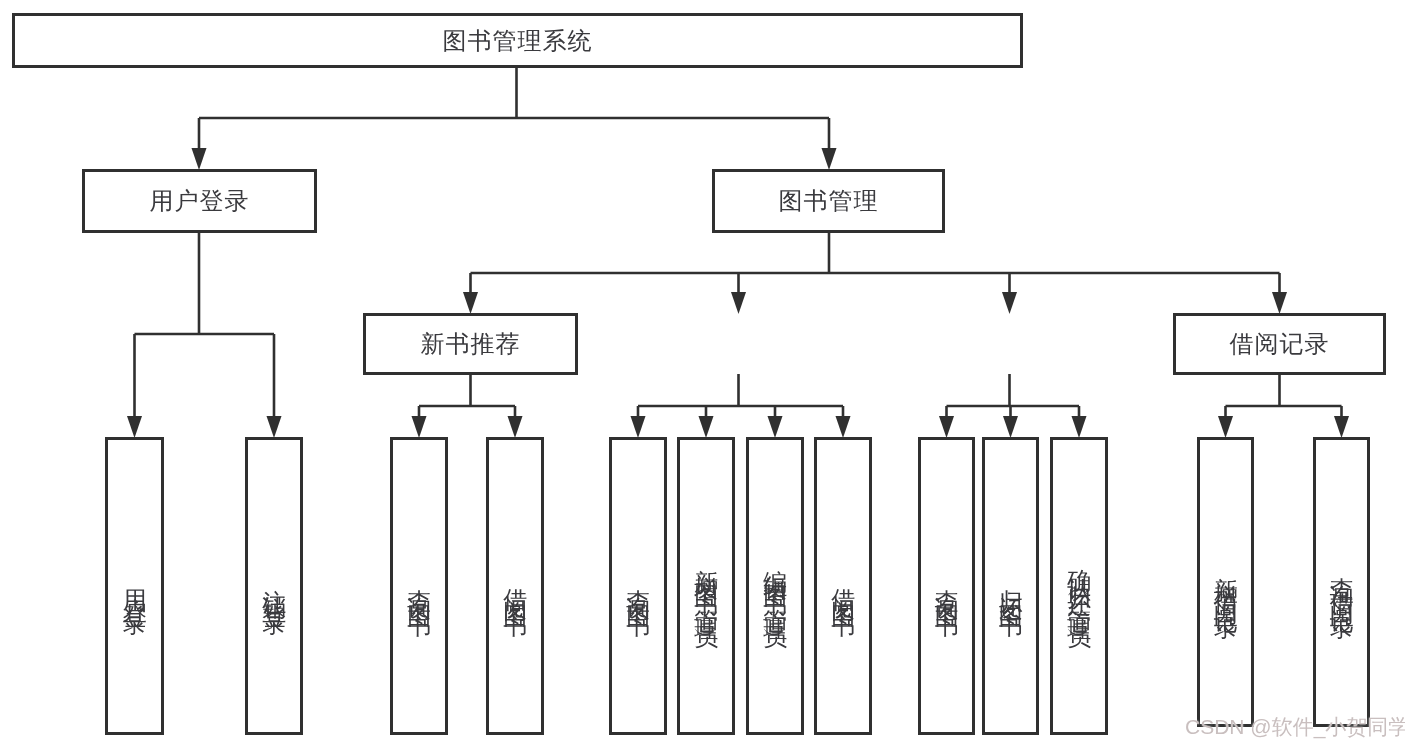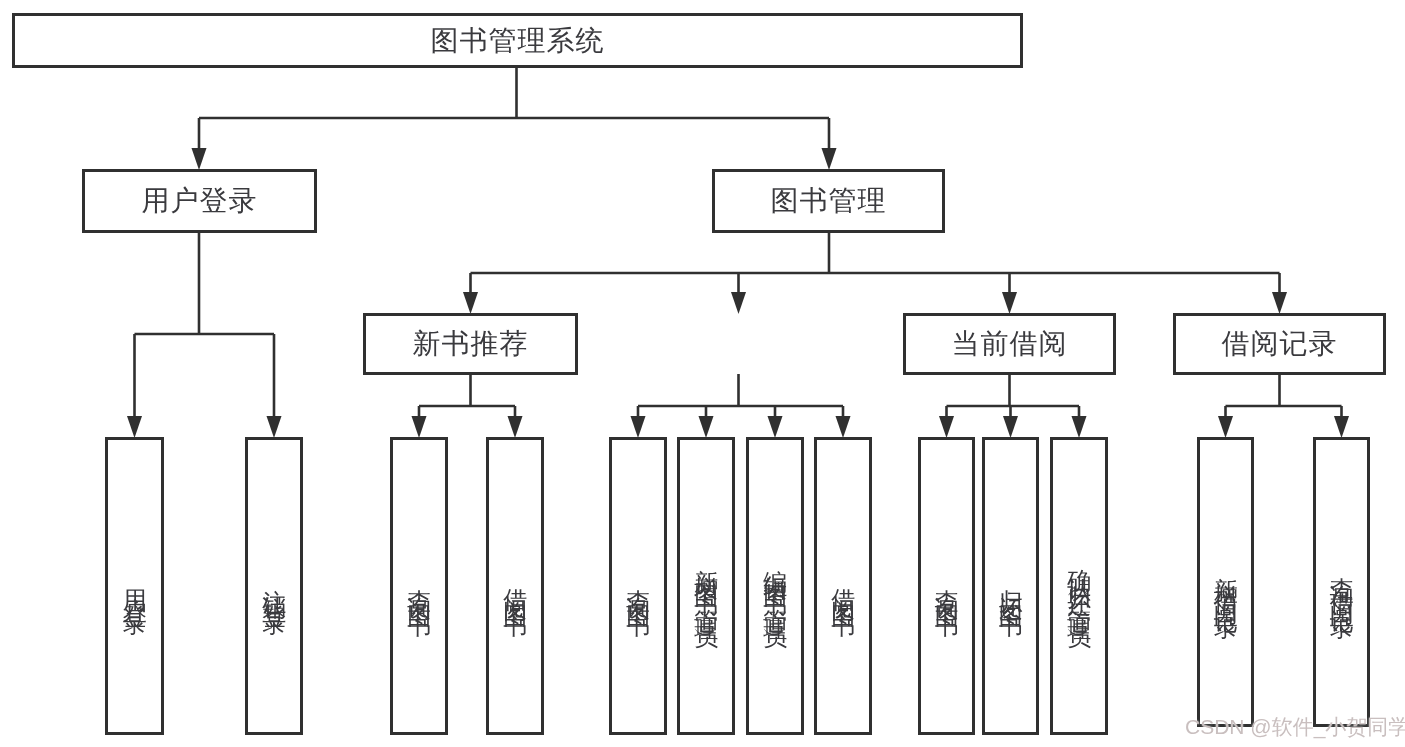--- a/index.html
+++ b/index.html
@@ -5,21 +5,21 @@
   html,body{margin:0;padding:0;background:#ffffff;}
   .stage{
     position:relative;width:1405px;height:747px;background:#ffffff;
     font-family:"Liberation Sans",sans-serif;overflow:hidden;
   }
   .box{
     position:absolute;box-sizing:border-box;background:#ffffff;
     border:3px solid #303030;display:flex;align-items:center;justify-content:center;
     color:#3a3a3e;z-index:2;
   }
-  .hbox{font-size:28px;letter-spacing:1px;white-space:nowrap;}
+  .hbox{font-size:24px;letter-spacing:1px;white-space:nowrap;}
   .vbox .vtext{
     writing-mode:vertical-rl;text-orientation:mixed;
     font-size:24px;letter-spacing:8px;line-height:1.1;
   }
   svg.wires{position:absolute;left:0;top:0;z-index:3;pointer-events:none;}
   .watermark{
     position:absolute;left:1185px;top:713px;z-index:4;
     font-size:21px;color:#c9bfbf;white-space:nowrap;
     text-shadow:0 0 2px #ffffff;
   }
@@ -81,23 +81,20 @@
   <div class="box hbox" style="left:82px;top:169px;width:235px;height:64px">
     <span>用户登录</span>
   </div>
   <div class="box hbox" style="left:363px;top:313px;width:215px;height:62px">
     <span>新书推荐</span>
   </div>
 
   <div class="box hbox" style="left:712px;top:169px;width:233px;height:64px">
     <span>图书管理</span>
   </div>
-  <div class="box hbox" style="left:903px;top:313px;width:213px;height:62px">
-    <span>当前借阅</span>
-  </div>
   <div class="box hbox" style="left:1173px;top:313px;width:213px;height:62px">
     <span>借阅记录</span>
   </div>
 
   <div class="box vbox" style="left:105px;top:437px;width:59px;height:298px">
     <span class="vtext">用户登录</span>
   </div>
   <div class="box vbox" style="left:245px;top:437px;width:58px;height:298px">
     <span class="vtext">注销登录</span>
   </div>

